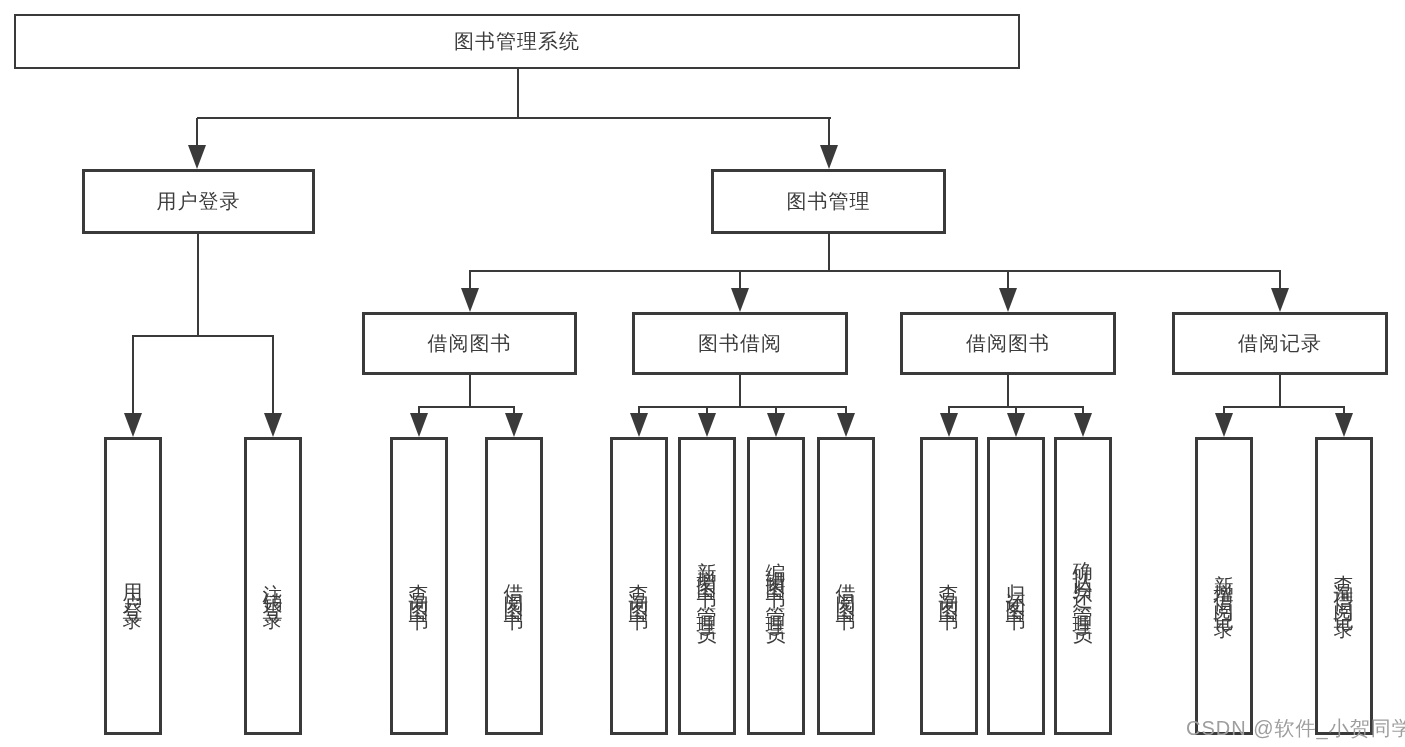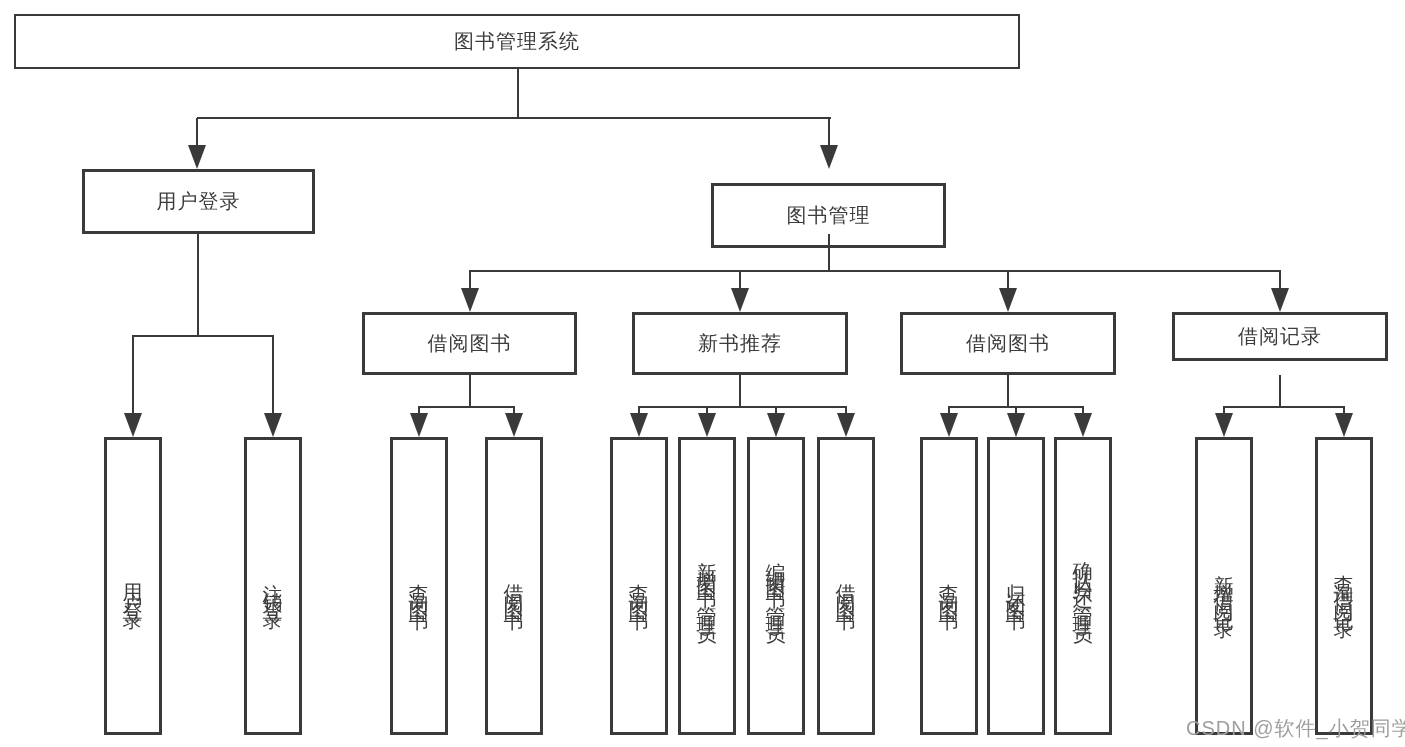--- a/index.html
+++ b/index.html
@@ -64,21 +64,21 @@
   <div class="vline" style="left:517px;top:69px;height:49px;"></div>
   <div class="hline" style="left:197px;top:117px;width:634px;"></div>
   <div class="vline" style="left:196px;top:118px;height:29px;"></div>
   <div class="arrow" style="left:188px;top:145px;"></div>
   <div class="vline" style="left:828px;top:118px;height:29px;"></div>
   <div class="arrow" style="left:820px;top:145px;"></div>
 
   <div class="box mid" style="left:82px;top:169px;width:233px;height:65px;">
     <span>用户登录</span>
   </div>
-  <div class="box mid" style="left:711px;top:169px;width:235px;height:65px;margin-top:14px;">
+  <div class="box mid" style="left:711px;top:169px;width:235px;height:65px;">
     <span>图书管理</span>
   </div>
 
   <div class="vline" style="left:197px;top:234px;height:103px;"></div>
   <div class="hline" style="left:132px;top:335px;width:142px;"></div>
   <div class="vline" style="left:132px;top:336px;height:78px;"></div>
   <div class="arrow" style="left:124px;top:413px;"></div>
   <div class="vline" style="left:272px;top:336px;height:78px;"></div>
   <div class="arrow" style="left:264px;top:413px;"></div>
 
@@ -90,26 +90,26 @@
   <div class="arrow" style="left:731px;top:288px;"></div>
   <div class="vline" style="left:1007px;top:271px;height:19px;"></div>
   <div class="arrow" style="left:999px;top:288px;"></div>
   <div class="vline" style="left:1279px;top:271px;height:19px;"></div>
   <div class="arrow" style="left:1271px;top:288px;"></div>
 
   <div class="box mid" style="left:362px;top:312px;width:215px;height:63px;">
     <span>借阅图书</span>
   </div>
   <div class="box mid" style="left:632px;top:312px;width:216px;height:63px;">
-    <span>新书推荐</span>
+    <span>图书借阅</span>
   </div>
   <div class="box mid" style="left:900px;top:312px;width:216px;height:63px;">
     <span>借阅图书</span>
   </div>
-  <div class="box mid" style="left:1172px;top:312px;width:216px;height:49px;">
+  <div class="box mid" style="left:1172px;top:312px;width:216px;height:63px;">
     <span>借阅记录</span>
   </div>
 
   <div class="vline" style="left:469px;top:375px;height:33px;"></div>
   <div class="hline" style="left:418px;top:406px;width:97px;"></div>
   <div class="vline" style="left:418px;top:407px;height:8px;"></div>
   <div class="arrow" style="left:410px;top:413px;"></div>
   <div class="vline" style="left:513px;top:407px;height:8px;"></div>
   <div class="arrow" style="left:505px;top:413px;"></div>
 

